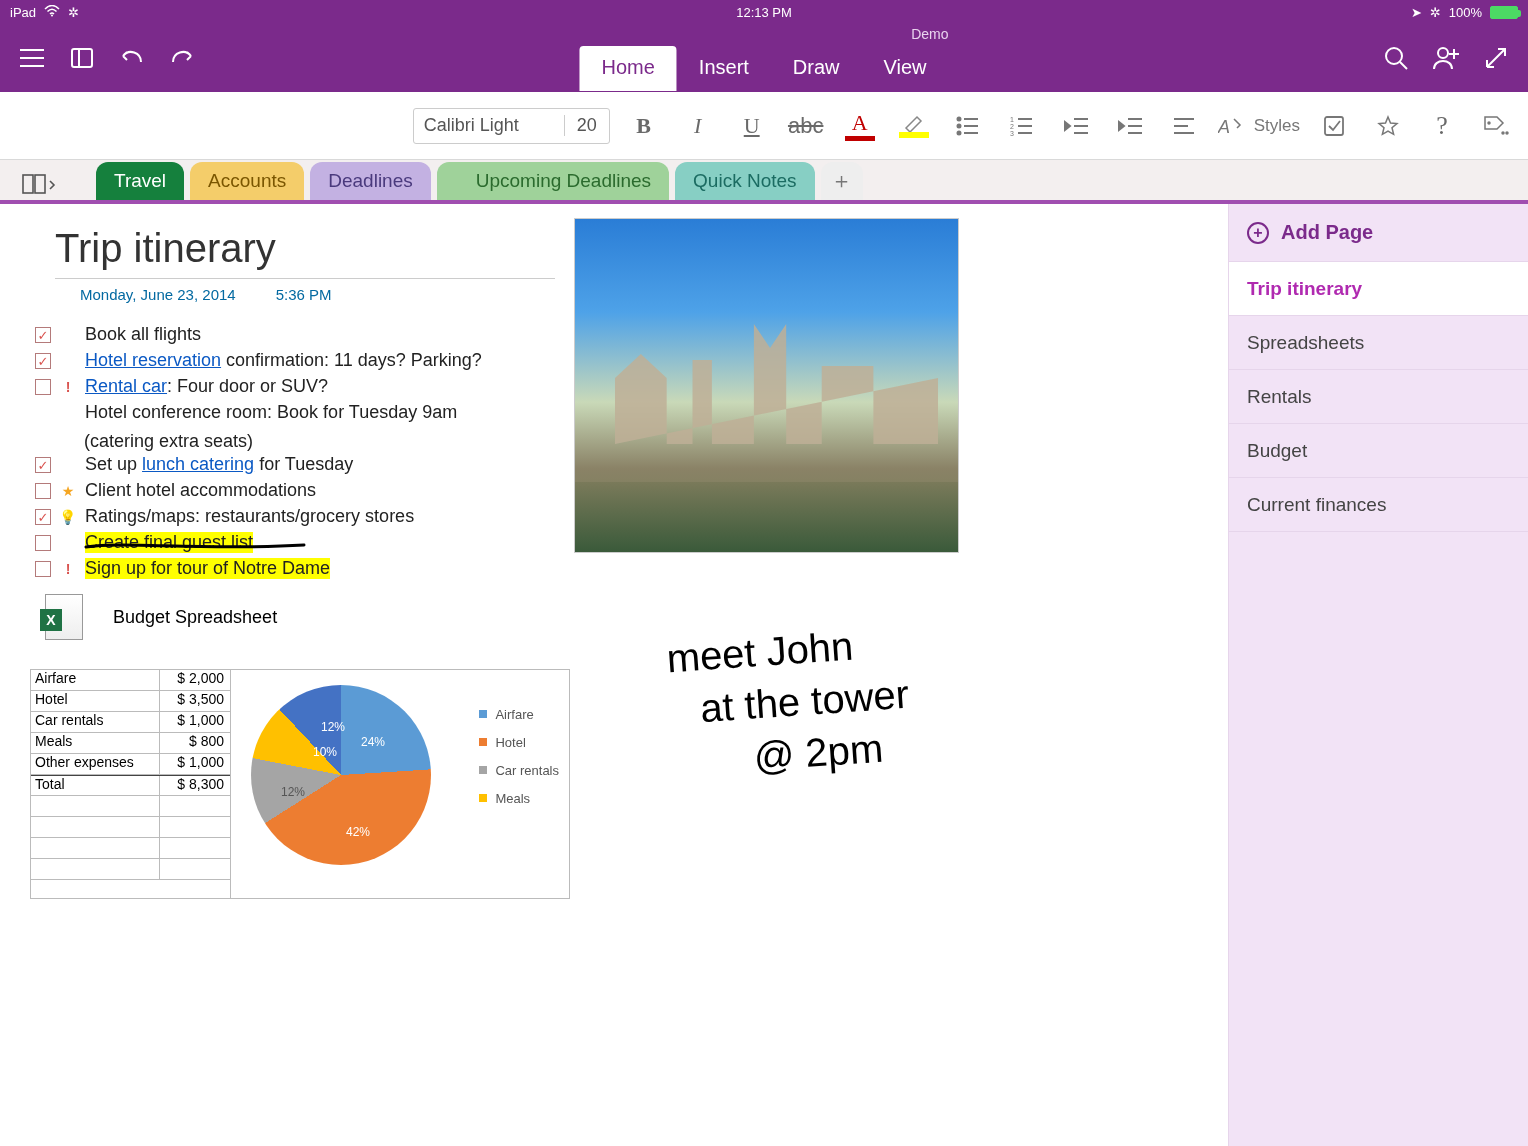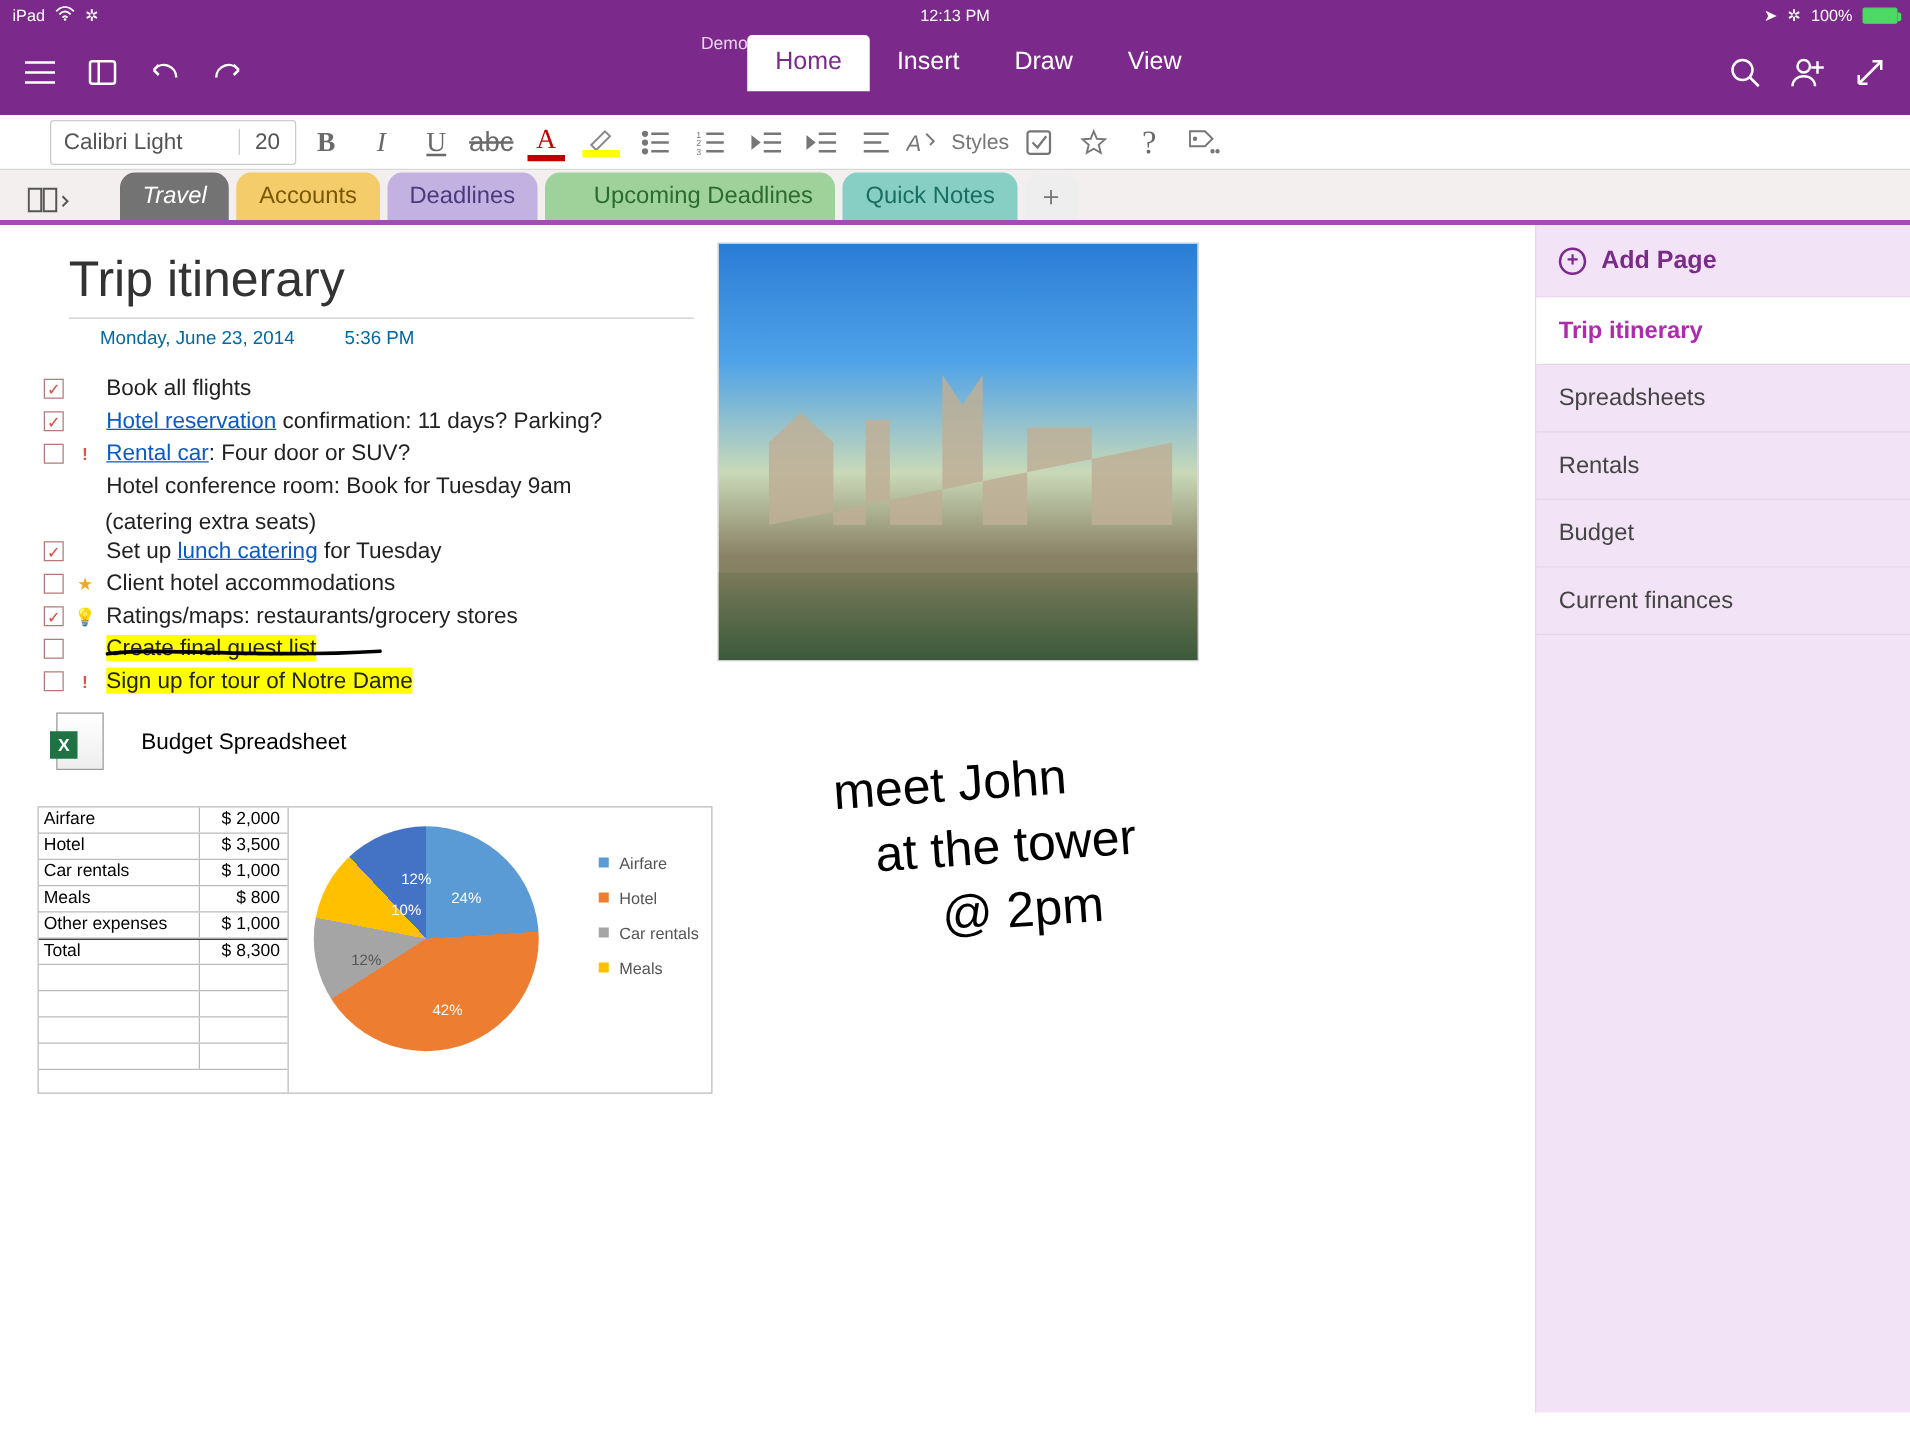--- a/index.html
+++ b/index.html
@@ -7,46 +7,46 @@
 
 
 .status-bar { height: 24px; background:#7b2a8b; color:#fff; display:flex; align-items:center; justify-content:space-between; font-size:13px; padding:0 10px; }
 .status-left, .status-right { display:flex; align-items:center; gap:8px; }
 .battery-icon { width:28px; height:13px; border:1px solid #4cd964; border-radius:2px; position:relative; background:#4cd964; }
 .battery-icon:after { content:""; position:absolute; right:-4px; top:3px; width:3px; height:7px; background:#4cd964; border-radius:0 2px 2px 0; }
 
 
 .title-bar { height: 68px; background:#7b2a8b; color:#fff; display:flex; align-items:center; position:relative; }
 .title-left, .title-right { display:flex; align-items:center; gap:22px; padding:0 18px; }
-.title-center { position:absolute; left:50%; transform:translateX(-50%); top:0; bottom:0; display:flex; align-items:flex-start; }
+.title-center { position:absolute; left:50%; transform:translateX(-50%); top:0; bottom:0; display:flex; flex-direction:column; align-items:flex-end; }
 .mini-title { font-size:14px; color:#e9d3ee; margin-top:2px; }
 .tabs-ribbon { display:flex; gap:0; margin-top:4px; }
 .ribbon-tab { font-size:20px; padding:10px 22px 12px; color:#fff; cursor:pointer; }
 .ribbon-tab.active { background:#fff; color:#7b2a8b; border-radius:4px 4px 0 0; }
 .icon-btn { width:28px; height:28px; display:flex; align-items:center; justify-content:center; cursor:pointer; }
 .icon-btn svg { stroke:#fff; fill:none; stroke-width:2; }
 
 
-.ribbon-home { height: 44px; background:#fff; border-bottom:1px solid #d9d9d9; display:flex; align-items:center; gap:4px; padding:0 12px 0 40px; }
+.ribbon-home { height: 68px; background:#fff; border-bottom:1px solid #d9d9d9; display:flex; align-items:center; gap:14px; padding:0 12px 0 40px;justify-content:flex-end; }
 .font-box { border:1px solid #ccc; border-radius:3px; height:36px; display:flex; align-items:center; }
 .font-name { padding:0 14px 0 10px; font-size:18px; color:#555; width:150px; }
 .font-size { padding:0 12px; border-left:1px solid #ccc; font-size:18px; color:#555; }
 .tbtn { width:40px; height:40px; display:flex; align-items:center; justify-content:center; color:#6a6a6a; font-size:22px; cursor:pointer; position:relative; }
 .font-color-box { display:flex; flex-direction:column; align-items:center; }
 .font-color-letter { font-family: "Times New Roman", serif; color:#c00000; font-size:22px; }
 .font-color-bar { width:30px; height:5px; background:#c00000; }
 .hl-color-box { display:flex; flex-direction:column; align-items:center; }
 .hl-box { width:30px; height:6px; background:#ffff00; }
 .styles-label { color:#777; font-size:17px; margin-left:4px; }
 
 
 .section-bar { height: 44px; background:#f3efef; border-bottom:4px solid #a04eb0; display:flex; align-items:flex-end; padding-left:14px; gap:6px; }
 .notebook-icon { width:50px; height:30px; display:flex; align-items:center; justify-content:center; margin-right:26px; color:#555; }
 .sec-tab { height: 38px; padding: 0 18px; border-radius:12px 12px 0 0; display:flex; align-items:center; font-size:19px; color:#333; cursor:pointer; }
-.sec-tab.t0{ background:#737373; color:#fff;font-style:italic; }
+.sec-tab.t0{ background:#15803d; color:#fff; }
 .sec-tab.t1{ background:#f4cd6a; color:#7a5600; }
 .sec-tab.t2{ background:#c3b1e2; color:#4a3a7d; }
 .sec-tab.t3{ background:#9fd29a; color:#2b6b2e;padding-left:39px; }
 .sec-tab.t4{ background:#87cfc4; color:#1b6c62; }
 .sec-add { width:42px; height:38px; border-radius:12px 12px 0 0; background:#eee; display:flex; align-items:center; justify-content:center; font-size:22px; color:#777; cursor:pointer;}
 
 
 .content { display:flex; height: calc(1146px - 24px - 68px - 60px - 44px); }
 .canvas { flex:1; position:relative; background:#fff; }
 .page-list { width: 300px; background:#f2e3f6; border-left:1px solid #e6d5eb; }

